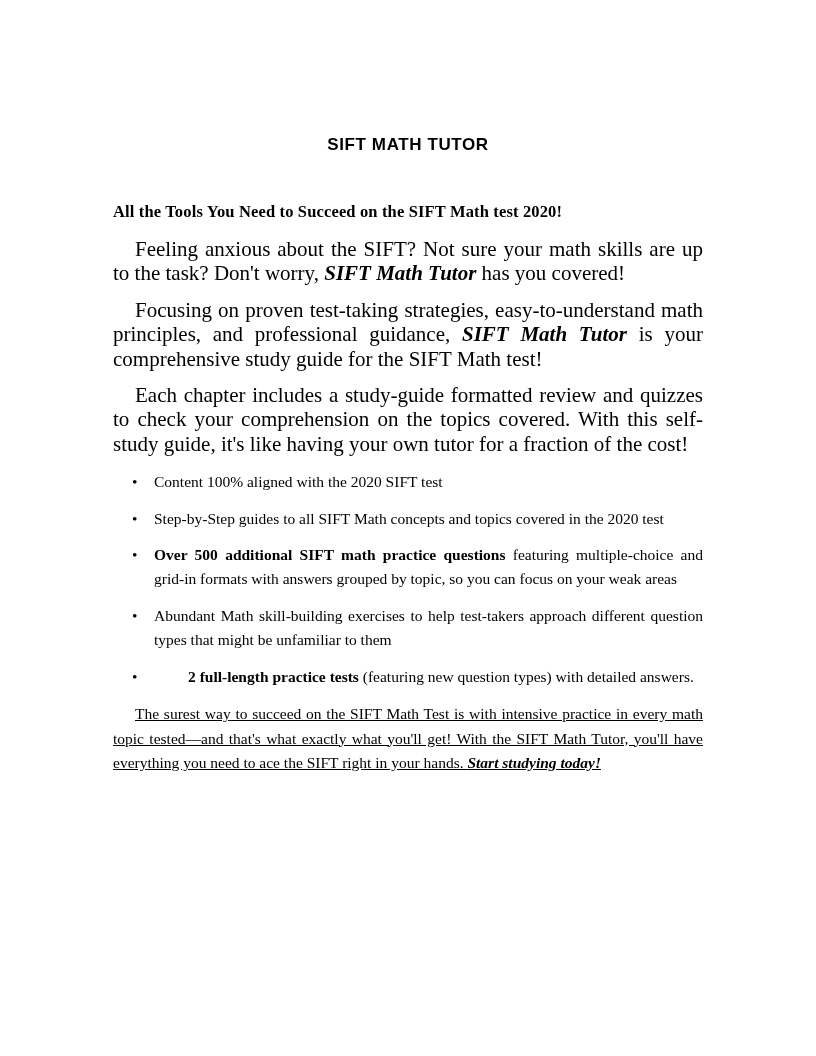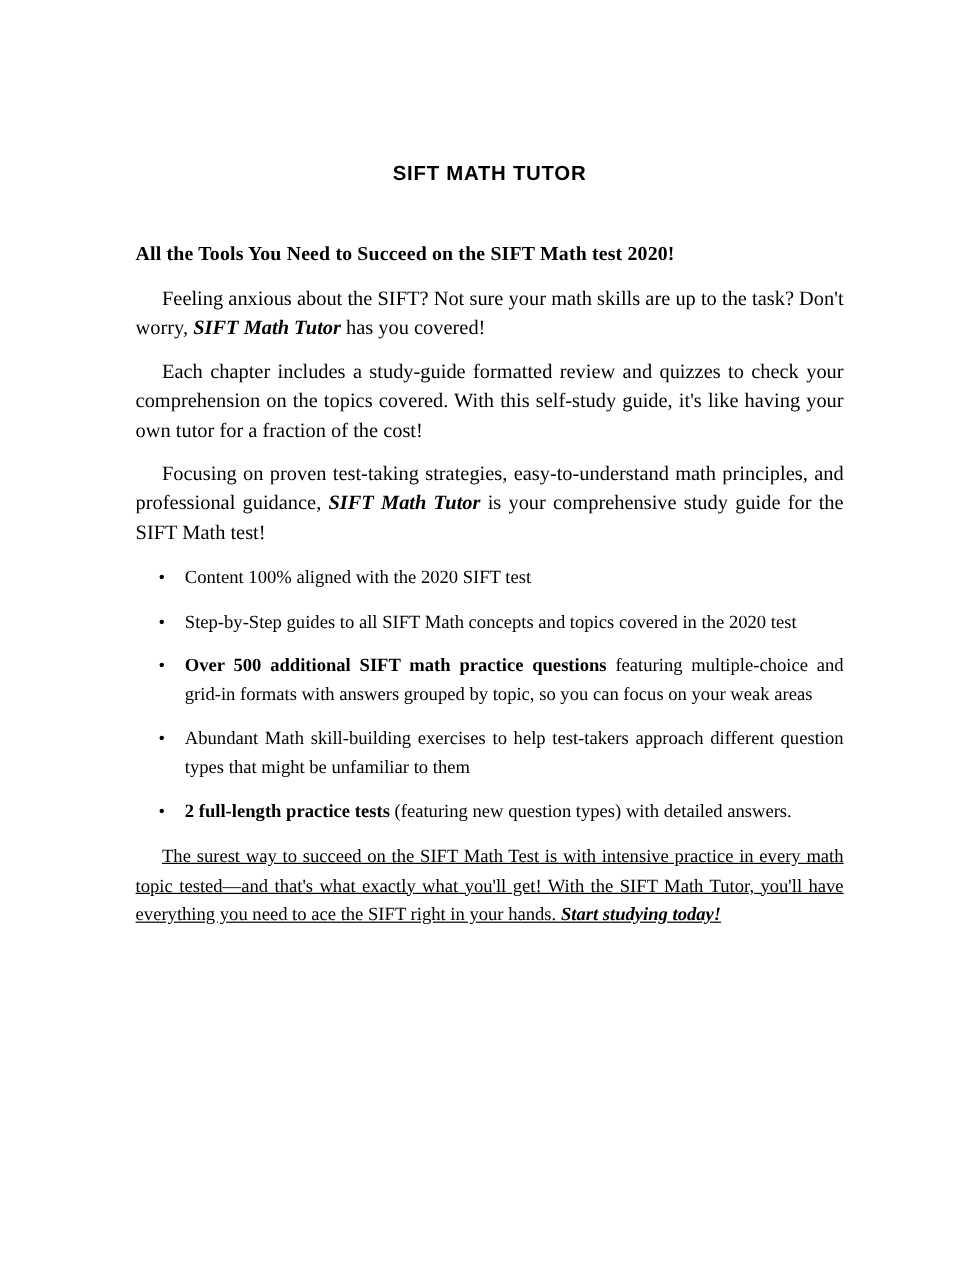--- a/index.html
+++ b/index.html
@@ -40,21 +40,21 @@
     font-weight: bold;
     font-size: 16.5px;
     text-align: left;
     margin: 0;
     padding-top: 46px;
     line-height: 22px;
     letter-spacing: 0.15px;
   }
 
   p.body {
-    font-size: 17px;
+    font-size: 21px;
     line-height: 24.4px;
     text-align: justify;
     text-justify: inter-word;
     margin: 0;
     text-indent: 22px;
     hyphens: none;
   }
 
   p.para-1 { padding-top: 14px; }
   p.para-2 { padding-top: 12px; }
@@ -110,23 +110,23 @@
 
 <div class="page" style="background: rgb(255, 255, 255); color: rgb(0, 0, 0);">
   <div class="content">
 
     <h1 class="doc-title">SIFT MATH TUTOR</h1>
 
     <h2 class="subtitle">All the Tools You Need to Succeed on the SIFT Math test 2020!</h2>
 
     <p class="body para-1"><span>Feeling anxious about the SIFT? Not sure your math skills are up to the task? Don't worry, </span><span style="font-weight: bold; font-style: italic;">SIFT Math Tutor</span><span> has you covered!</span></p>
 
+    <p class="body para-2"><span>Focusing on proven test-taking strategies, easy-to-understand math principles, and professional guidance, </span><span style="font-weight: bold; font-style: italic;">SIFT Math Tutor</span><span> is your comprehensive study guide for the SIFT Math test!</span></p>
+
     <p class="body para-3"><span>Each chapter includes a study-guide formatted review and quizzes to check your comprehension on the topics covered. With this self-study guide, it's like having your own tutor for a fraction of the cost!</span></p>
-
-    <p class="body para-2"><span>Focusing on proven test-taking strategies, easy-to-understand math principles, and professional guidance, </span><span style="font-weight: bold; font-style: italic;">SIFT Math Tutor</span><span> is your comprehensive study guide for the SIFT Math test!</span></p>
 
 
     <ul class="features">
       <li>
         <span class="bullet">•</span>
         <span><span>Content 100% aligned with the 2020 SIFT test</span></span>
       </li>
       <li>
         <span class="bullet">•</span>
         <span><span style="font-weight: normal;">Step-by-Step guides</span><span> to all SIFT Math concepts and topics covered in the 2020 test</span></span>
@@ -134,20 +134,20 @@
       <li>
         <span class="bullet">•</span>
         <span><span style="font-weight: bold;">Over 500 additional SIFT math practice questions</span><span> featuring multiple-choice and grid-in formats with answers grouped by topic, so you can focus on your weak areas</span></span>
       </li>
       <li>
         <span class="bullet">•</span>
         <span><span>Abundant Math skill-building exercises to help test-takers approach different question types that might be unfamiliar to them</span></span>
       </li>
       <li>
         <span class="bullet">•</span>
-        <span><span style="font-weight: bold;">2 full-length practice tests</span><span> (featuring new question types) with detailed answers.</span></span>
+        <span><span style="font-weight: bold; margin-left: 34px;">2 full-length practice tests</span><span> (featuring new question types) with detailed answers.</span></span>
       </li>
     </ul>
 
     <p class="closing"><span>The surest way to succeed on the SIFT Math Test is with intensive practice in every math topic tested—and that's what exactly what you'll get! With the SIFT Math Tutor, you'll have everything you need to ace the SIFT right in your hands. </span><span style="font-weight: bold; font-style: italic;">Start studying today!</span></p>
 
   </div>
 </div>
 
 </body></html>

